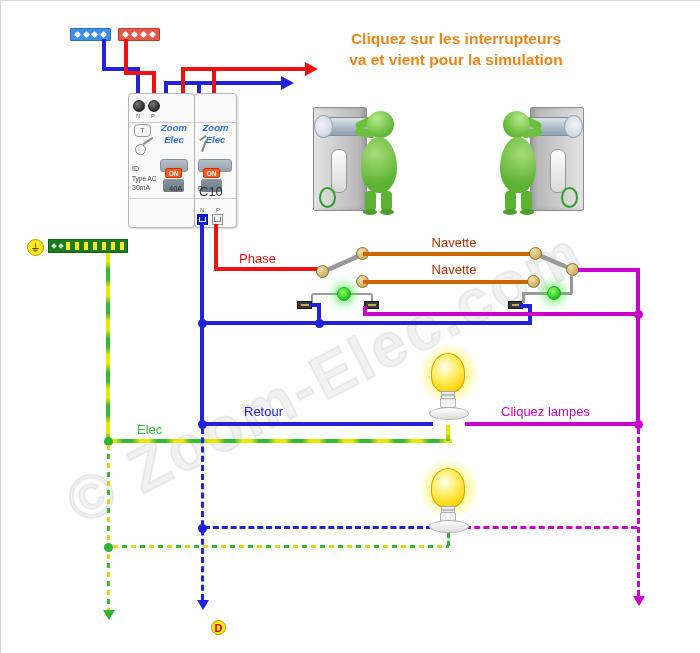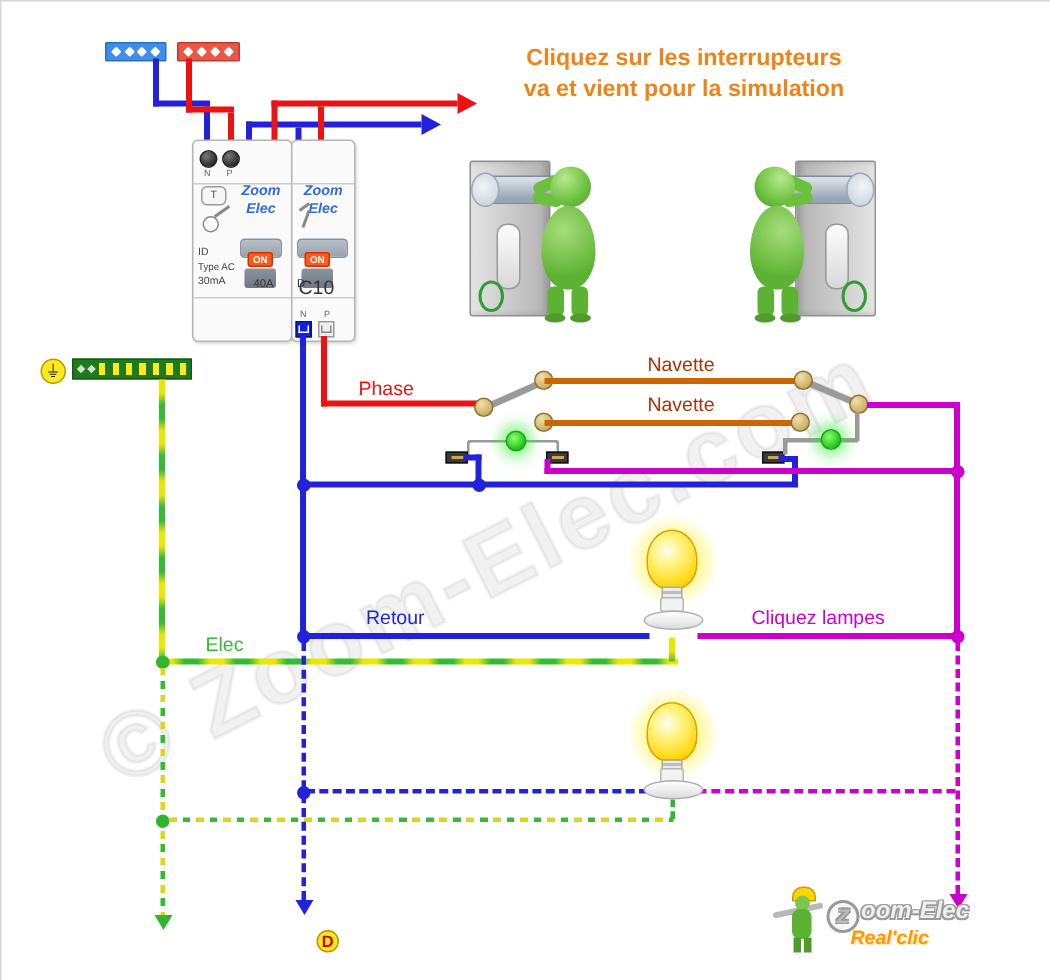--- a/index.html
+++ b/index.html
@@ -319,27 +319,18 @@
     <div class="fig-arm" style="left:44px;top:16px;transform:rotate(-25deg);"></div>
     <div class="fig-arm" style="left:44px;top:26px;transform:rotate(10deg);"></div>
     <div class="fig-head"></div>
     <div class="fig-body"></div>
     <div class="fig-leg" style="left:54px;top:88px;"></div>
     <div class="fig-leg" style="left:70px;top:88px;"></div>
     <div class="fig-foot" style="left:52px;top:106px;"></div>
     <div class="fig-foot" style="left:69px;top:106px;"></div>
   </div>
 
-  <div class="logo">
-    <div class="worker-pipe"></div>
-    <div class="worker-helmet"></div>
-    <div class="worker-head"></div>
-    <div class="worker-body"></div>
-    <div class="worker-legs"></div>
-    <div class="logoname"><span class="zcircle">Z</span><span>oom-Elec</span></div>
-    <div class="tagline">Real'clic</div>
-  </div>
 
   <div class="footer">
     <span class="dcircle">D</span>
   </div>
 
 </div>
 
 </body></html>

